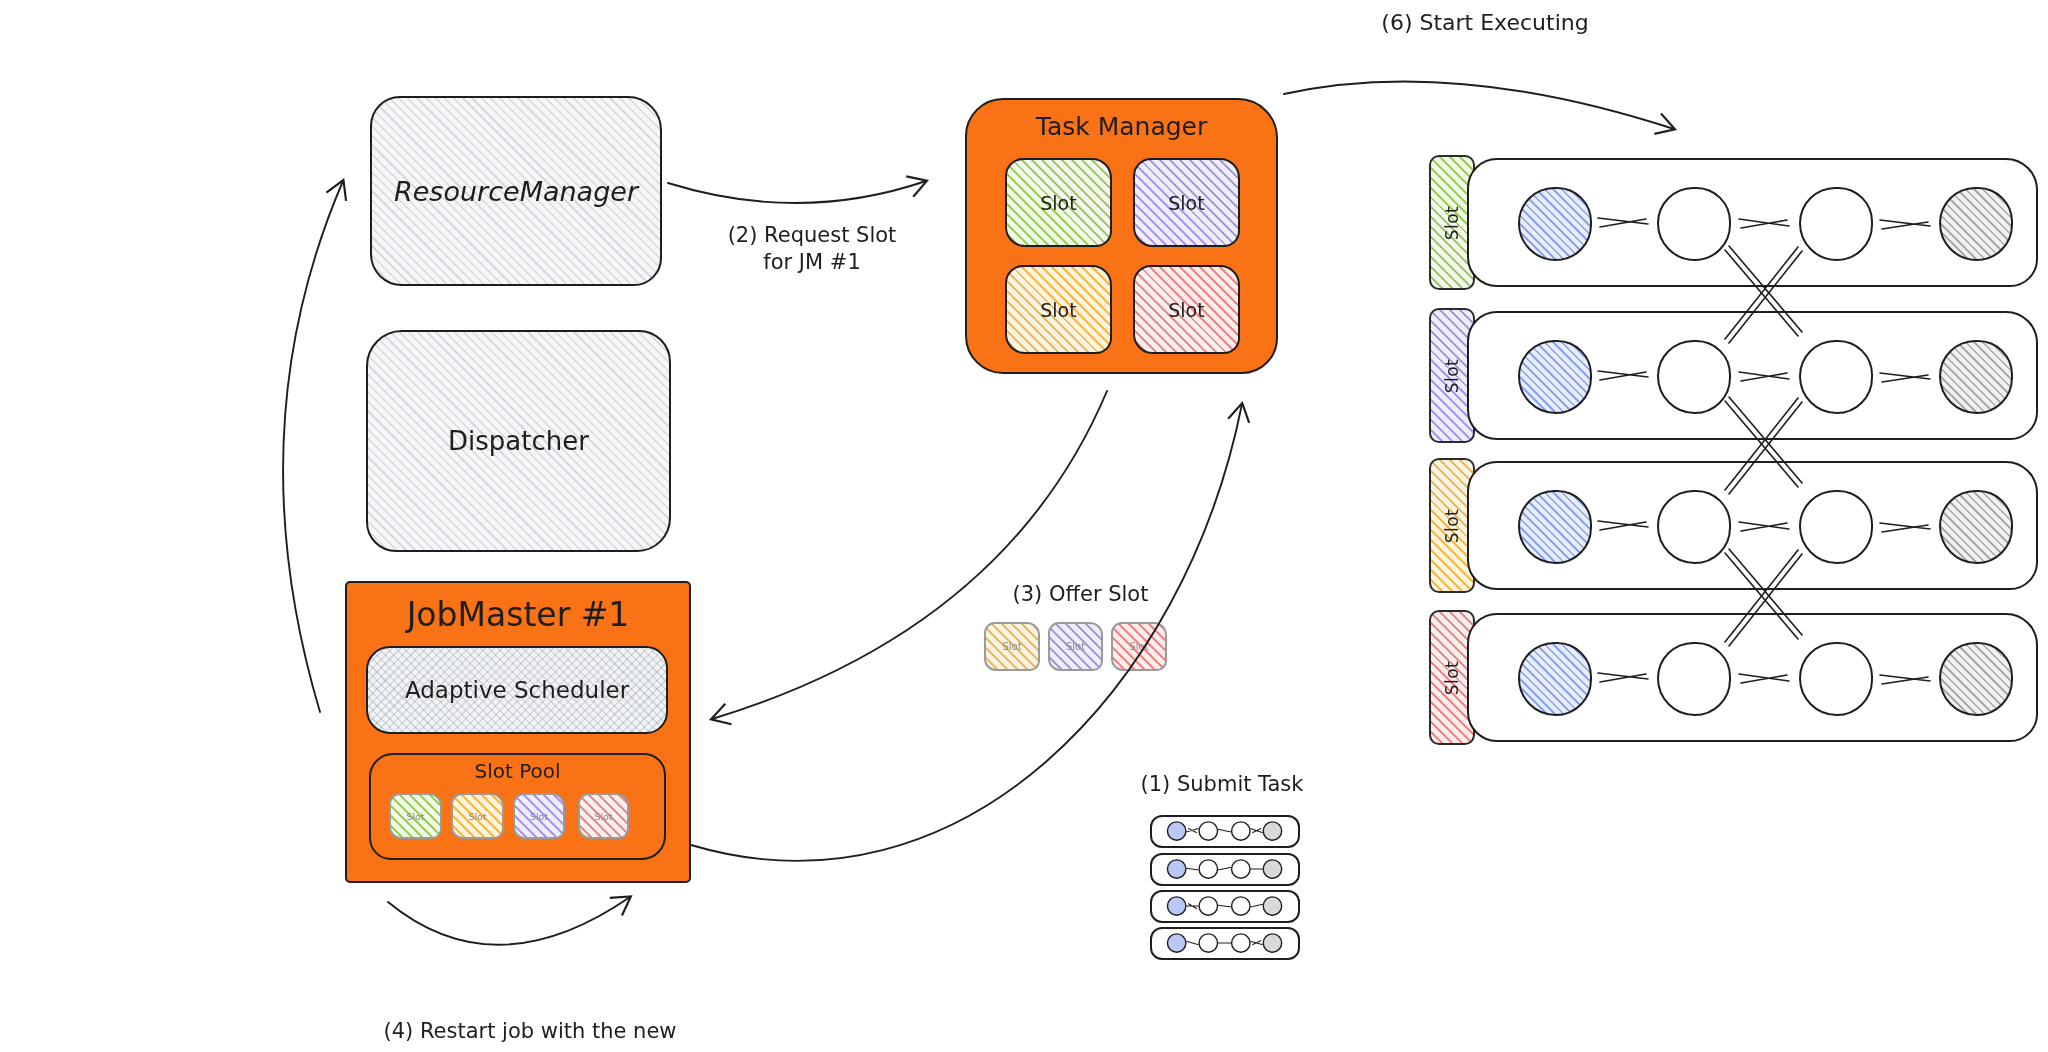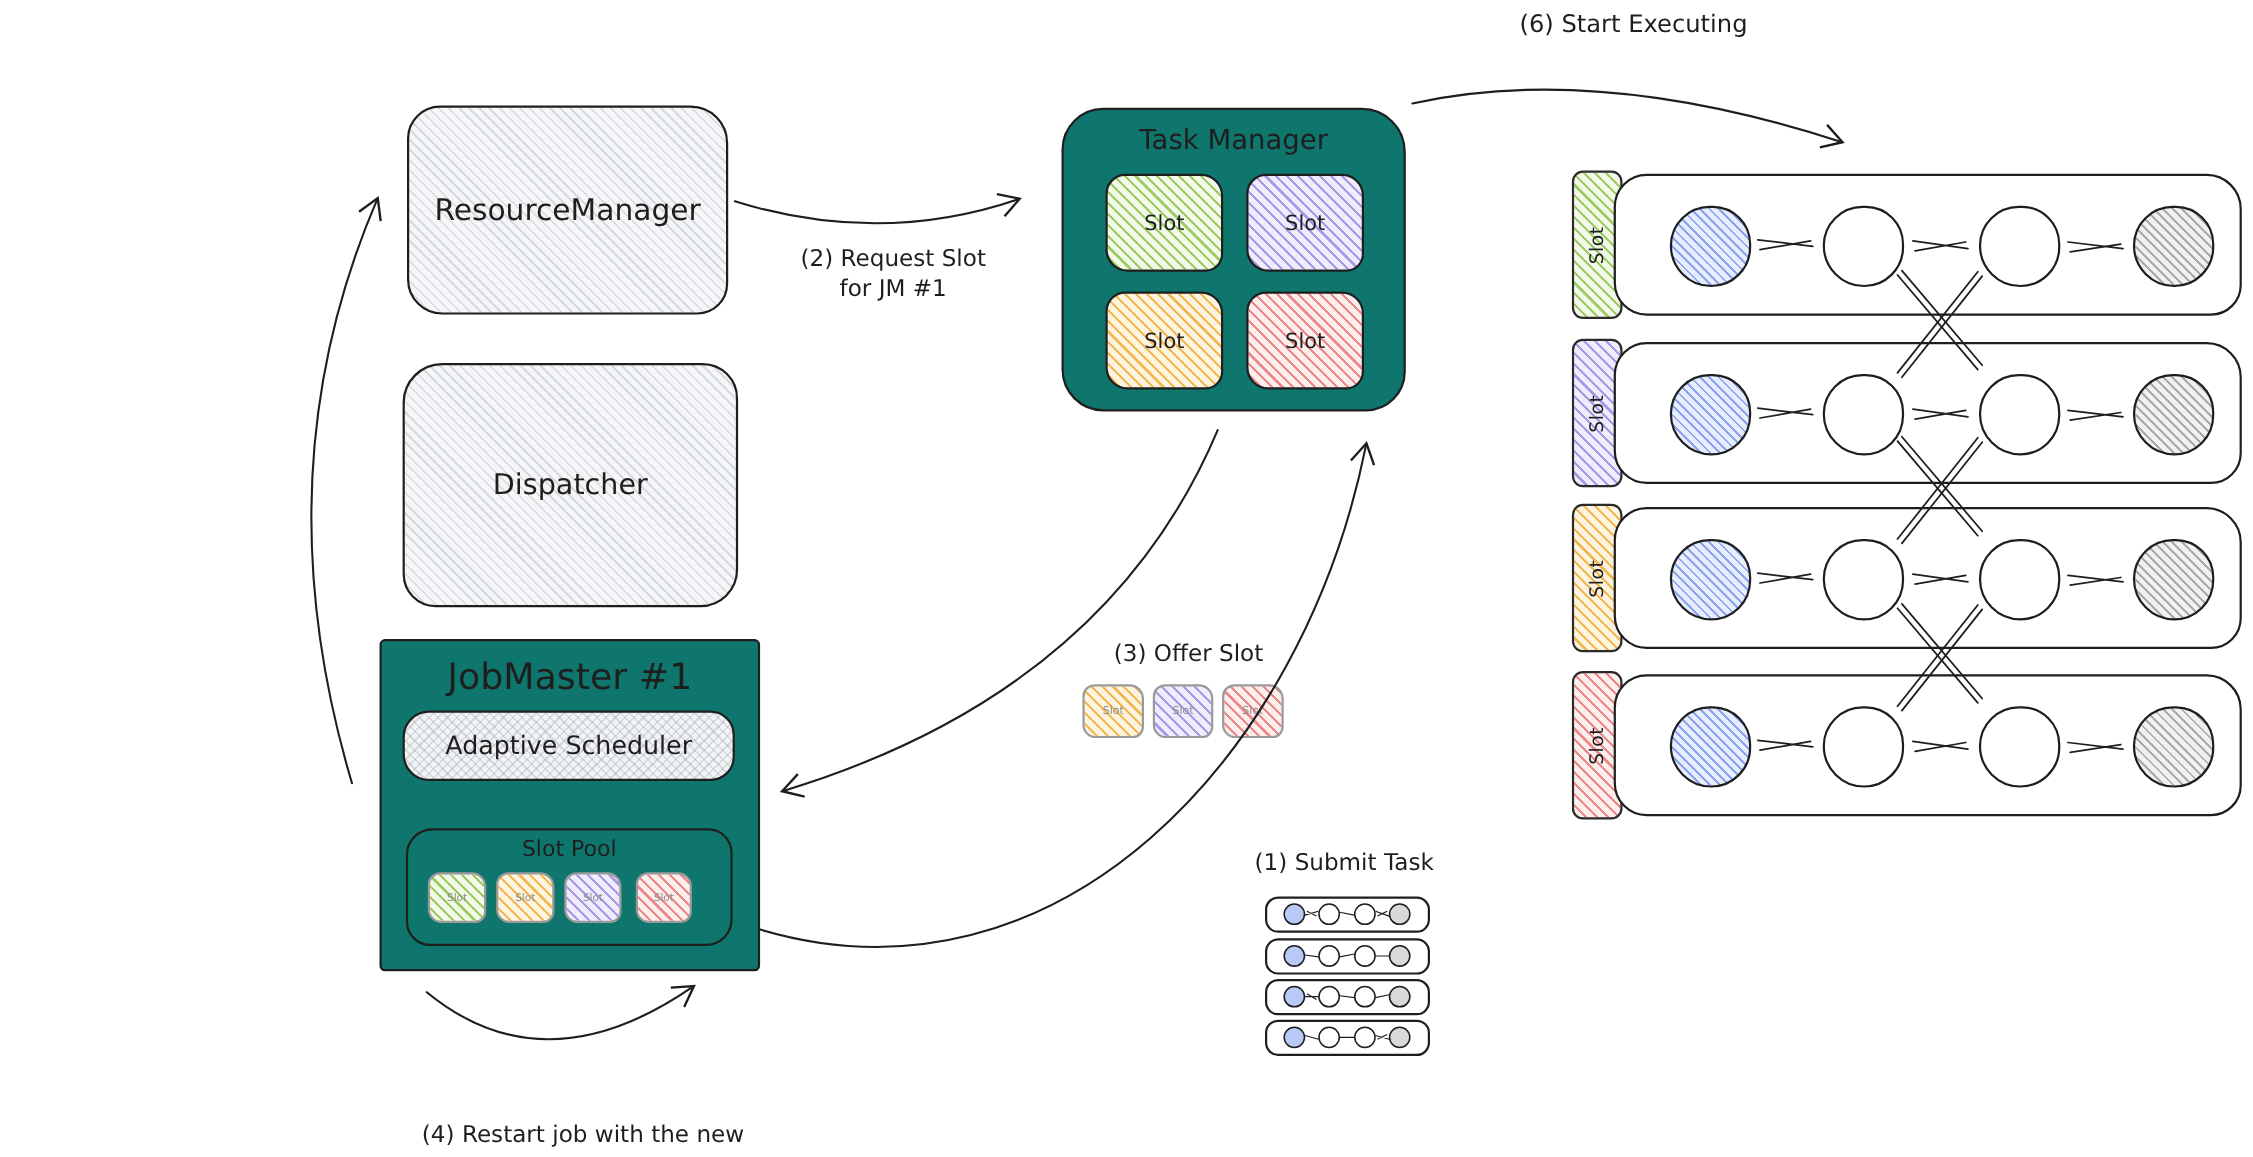--- a/index.html
+++ b/index.html
@@ -1,21 +1,21 @@
 <!DOCTYPE html>
 <html><head>
 <meta charset="utf-8">
 <style>
   html,body{margin:0;padding:0;background:#ffffff;}
   .canvas{position:relative;width:2048px;height:1052px;background:#ffffff;overflow:hidden;
           font-family:"DejaVu Sans","Liberation Sans",sans-serif;color:#1e1e1e;}
   .lbl{position:absolute;text-align:center;color:#1e1e1e;}
 
   
-  .box{position:absolute;border:2.5px solid #1e1e1e;box-sizing:border-box;background:#0f766e;}
+  .box{position:absolute;border:2.5px solid #1e1e1e;box-sizing:border-box;background:#f97316;}
   .hatch-gray{background-color:#f5f6f7;
     background-image:repeating-linear-gradient(45deg,rgba(145,152,163,0.30) 0,rgba(145,152,163,0.30) 1.6px,transparent 1.6px,transparent 6.5px);}
   .crosshatch-gray{background-color:#f1f3f5;
     background-image:repeating-linear-gradient(45deg,rgba(130,140,155,0.25) 0,rgba(130,140,155,0.25) 1.5px,transparent 1.5px,transparent 6px),
                      repeating-linear-gradient(-45deg,rgba(130,140,155,0.25) 0,rgba(130,140,155,0.25) 1.5px,transparent 1.5px,transparent 6px);}
   .hatch-green {background-color:#f2f9e9;background-image:repeating-linear-gradient(45deg,rgba(130,190,60,0.75) 0,rgba(130,190,60,0.75) 2px,transparent 2px,transparent 7px);}
   .hatch-purple{background-color:#efecfc;background-image:repeating-linear-gradient(45deg,rgba(140,120,225,0.70) 0,rgba(140,120,225,0.70) 2px,transparent 2px,transparent 7px);}
   .hatch-yellow{background-color:#fdf4e0;background-image:repeating-linear-gradient(45deg,rgba(240,165,40,0.75) 0,rgba(240,165,40,0.75) 2px,transparent 2px,transparent 7px);}
   .hatch-red   {background-color:#fdeeee;background-image:repeating-linear-gradient(45deg,rgba(230,95,95,0.70) 0,rgba(230,95,95,0.70) 2px,transparent 2px,transparent 7px);}
   .hatch-blue  {background-color:#e7edfc;background-image:repeating-linear-gradient(45deg,rgba(100,135,235,0.70) 0,rgba(100,135,235,0.70) 1.8px,transparent 1.8px,transparent 6px);}
@@ -54,31 +54,31 @@
     <div>for JM #1</div>
   </div>
   <div class="lbl" style="left:988px;top:582px;width:185px;font-size:21px;">(3) Offer Slot</div>
   <div class="lbl" style="left:318px;top:988px;width:424px;font-size:21px;line-height:25px;margin-top:31px;">
     <div>(4) Restart job with the new</div>
   </div>
   <div class="lbl" style="left:1128px;top:772px;width:188px;font-size:21px;">(1) Submit Task</div>
   <div class="lbl" style="left:1355px;top:10px;width:260px;font-size:22px;">(6) Start Executing</div>
 
 
-  <div class="box hatch-gray big-title" style="left:370px;top:96px;width:292px;height:190px;border-radius:30px 34px 28px 32px;font-size:27px;">
+  <div class="box hatch-gray big-title" style="left:370px;top:96px;width:292px;height:190px;border-radius:30px 34px 28px 32px;font-size:27px;font-style:italic;">
     <span>ResourceManager</span>
   </div>
 
   <div class="box hatch-gray big-title" style="left:366px;top:330px;width:305px;height:222px;border-radius:36px 32px 34px 30px;font-size:26px;">
     <span>Dispatcher</span>
   </div>
 
   <div class="box" style="left:345px;top:581px;width:346px;height:302px;border-radius:5px;">
     <div class="lbl" style="left:0;top:12px;width:100%;font-size:33px;">JobMaster #1</div>
-    <div class="box crosshatch-gray big-title" style="left:19px;top:63px;width:302px;height:64px;border-radius:24px 22px 22px 24px;font-size:23px;">
+    <div class="box crosshatch-gray big-title" style="left:19px;top:63px;width:302px;height:88px;border-radius:24px 22px 22px 24px;font-size:23px;">
       <span>Adaptive Scheduler</span>
     </div>
     <div class="box" style="left:22px;top:170px;width:297px;height:107px;border-radius:24px 22px 24px 22px;">
       <div class="lbl" style="left:0;top:4px;width:100%;font-size:20px;">Slot Pool</div>
       <div class="mini-slot hatch-green" style="left:18px;top:38px;width:53px;height:46px;font-size:9.5px;">
         <span>Slot</span>
         </div>
       <div class="mini-slot hatch-yellow" style="left:80px;top:38px;width:53px;height:46px;font-size:9.5px;">
         <span>Slot</span>
         </div>

